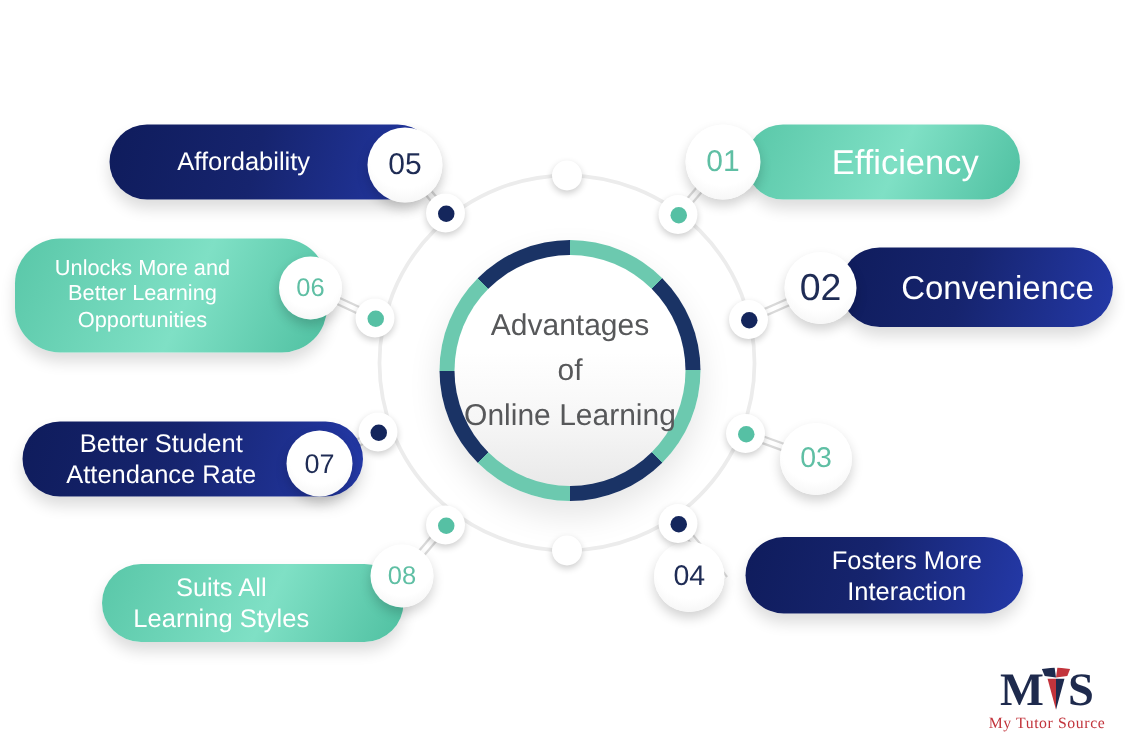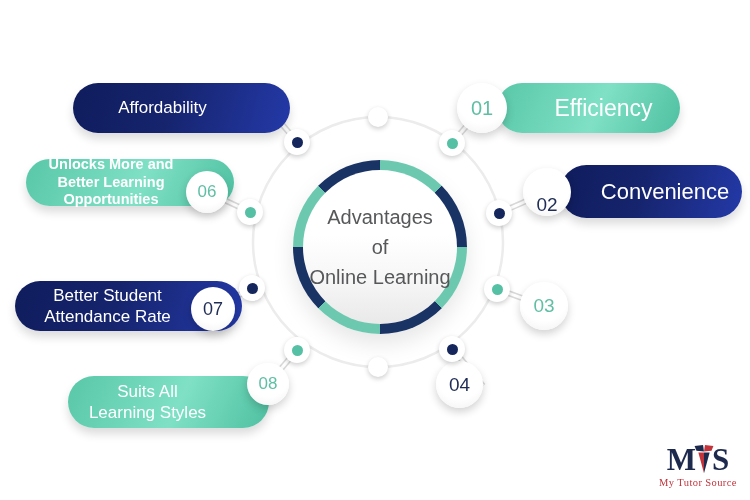--- a/index.html
+++ b/index.html
@@ -39,35 +39,35 @@
   }
   .pill.navy { background:linear-gradient(105deg,#0f1c5c 0%,#16246e 45%,#2439a8 100%); }
   .pill.teal { background:linear-gradient(115deg,#59c7a8 0%,#7fe0c5 55%,#4fc0a1 100%); }
   .pill-label { white-space:pre-line; }
 
   .it1 { left:497px; top:83px;  width:183px; height:50px; border-radius:25px; font-size:23px; padding-left:30px; }
   .it2 { left:560px; top:165px; width:182px; height:53px; border-radius:27px; font-size:22px; padding-left:28px; }
   .it3 { left:558px; top:277px; width:170px; height:55px; border-radius:28px; font-size:14.5px; line-height:19px; padding-left:32px; }
   .it4 { left:497px; top:358px; width:185px; height:51px; border-radius:26px; font-size:17px;  line-height:21px; padding-left:30px; }
   .it5 { left:73px;  top:83px;  width:217px; height:50px; border-radius:25px; font-size:17px; padding-right:38px; }
-  .it6 { left:26px;  top:159px; width:208px; height:47px; border-radius:30px; font-size:14.5px; line-height:17.5px; padding-right:38px;font-weight:bold; }
+  .it6 { left:10px;  top:159px; width:208px; height:76px; border-radius:30px; font-size:14.5px; line-height:17.5px; padding-right:38px; }
   .it7 { left:15px;  top:281px; width:227px; height:50px; border-radius:25px; font-size:17px; line-height:21px; padding-right:42px; }
   .it8 { left:68px;  top:358px; width:201px; height:52px; border-radius:26px; font-size:17px; line-height:21px; padding-right:42px;margin-top:18px; }
 
   
   .numcircle {
     position:absolute; z-index:4; border-radius:50%;
     background:radial-gradient(circle at 50% 32%,#ffffff 58%,#f0f0f0 100%);
     box-shadow:0 4px 8px rgba(0,0,0,.18);
     display:flex; align-items:center; justify-content:center;
   }
   .numcircle.navy-n { color:#1f2c55; }
   .numcircle.teal-n { color:#5fbfa4; }
   .nc1 { left:457px; top:83px;  width:50px; height:50px; font-size:20px;align-items:center; }
-  .nc2 { left:523px; top:168px; width:48px; height:48px; font-size:19px;align-items:flex-end; }
+  .nc2 { left:523px; top:168px; width:48px; height:48px; font-size:25px; }
   .nc3 { left:520px; top:282px; width:48px; height:48px; font-size:19px; }
   .nc4 { left:436px; top:361px; width:47px; height:47px; font-size:19px; }
   .nc5 { left:245px; top:85px;  width:50px; height:50px; font-size:20px; }
   .nc6 { left:186px; top:171px; width:42px; height:42px; font-size:17px; }
   .nc7 { left:191px; top:287px; width:44px; height:44px; font-size:18px; }
   .nc8 { left:247px; top:363px; width:42px; height:42px; font-size:17px; }
 
   
   .node {
     position:absolute; z-index:5; width:26px; height:26px; border-radius:50%;
@@ -150,20 +150,24 @@
   <div class="node" style="left:284px; top:337px;">
       <span class="dot teal-d"></span>
     </div>
 
   <div class="pill teal it1">
     <span class="pill-label">Efficiency</span>
   </div>
   <div class="pill navy it2">
     <span class="pill-label">Convenience</span>
   </div>
+  <div class="pill navy it4">
+    <span class="pill-label">Fosters More
+Interaction</span>
+  </div>
   <div class="pill navy it5">
     <span class="pill-label">Affordability</span>
   </div>
   <div class="pill teal it6">
     <span class="pill-label">Unlocks More and
 Better Learning
 Opportunities</span>
   </div>
   <div class="pill navy it7">
     <span class="pill-label">Better Student
@@ -178,20 +182,23 @@
       <span>01</span>
     </div>
   <div class="numcircle navy-n nc2">
       <span>02</span>
     </div>
   <div class="numcircle teal-n nc3">
       <span>03</span>
     </div>
   <div class="numcircle navy-n nc4">
       <span>04</span>
+    </div>
+  <div class="numcircle navy-n nc5">
+      <span>05</span>
     </div>
   <div class="numcircle teal-n nc6">
       <span>06</span>
     </div>
   <div class="numcircle navy-n nc7">
       <span>07</span>
     </div>
   <div class="numcircle teal-n nc8">
       <span>08</span>
     </div>

